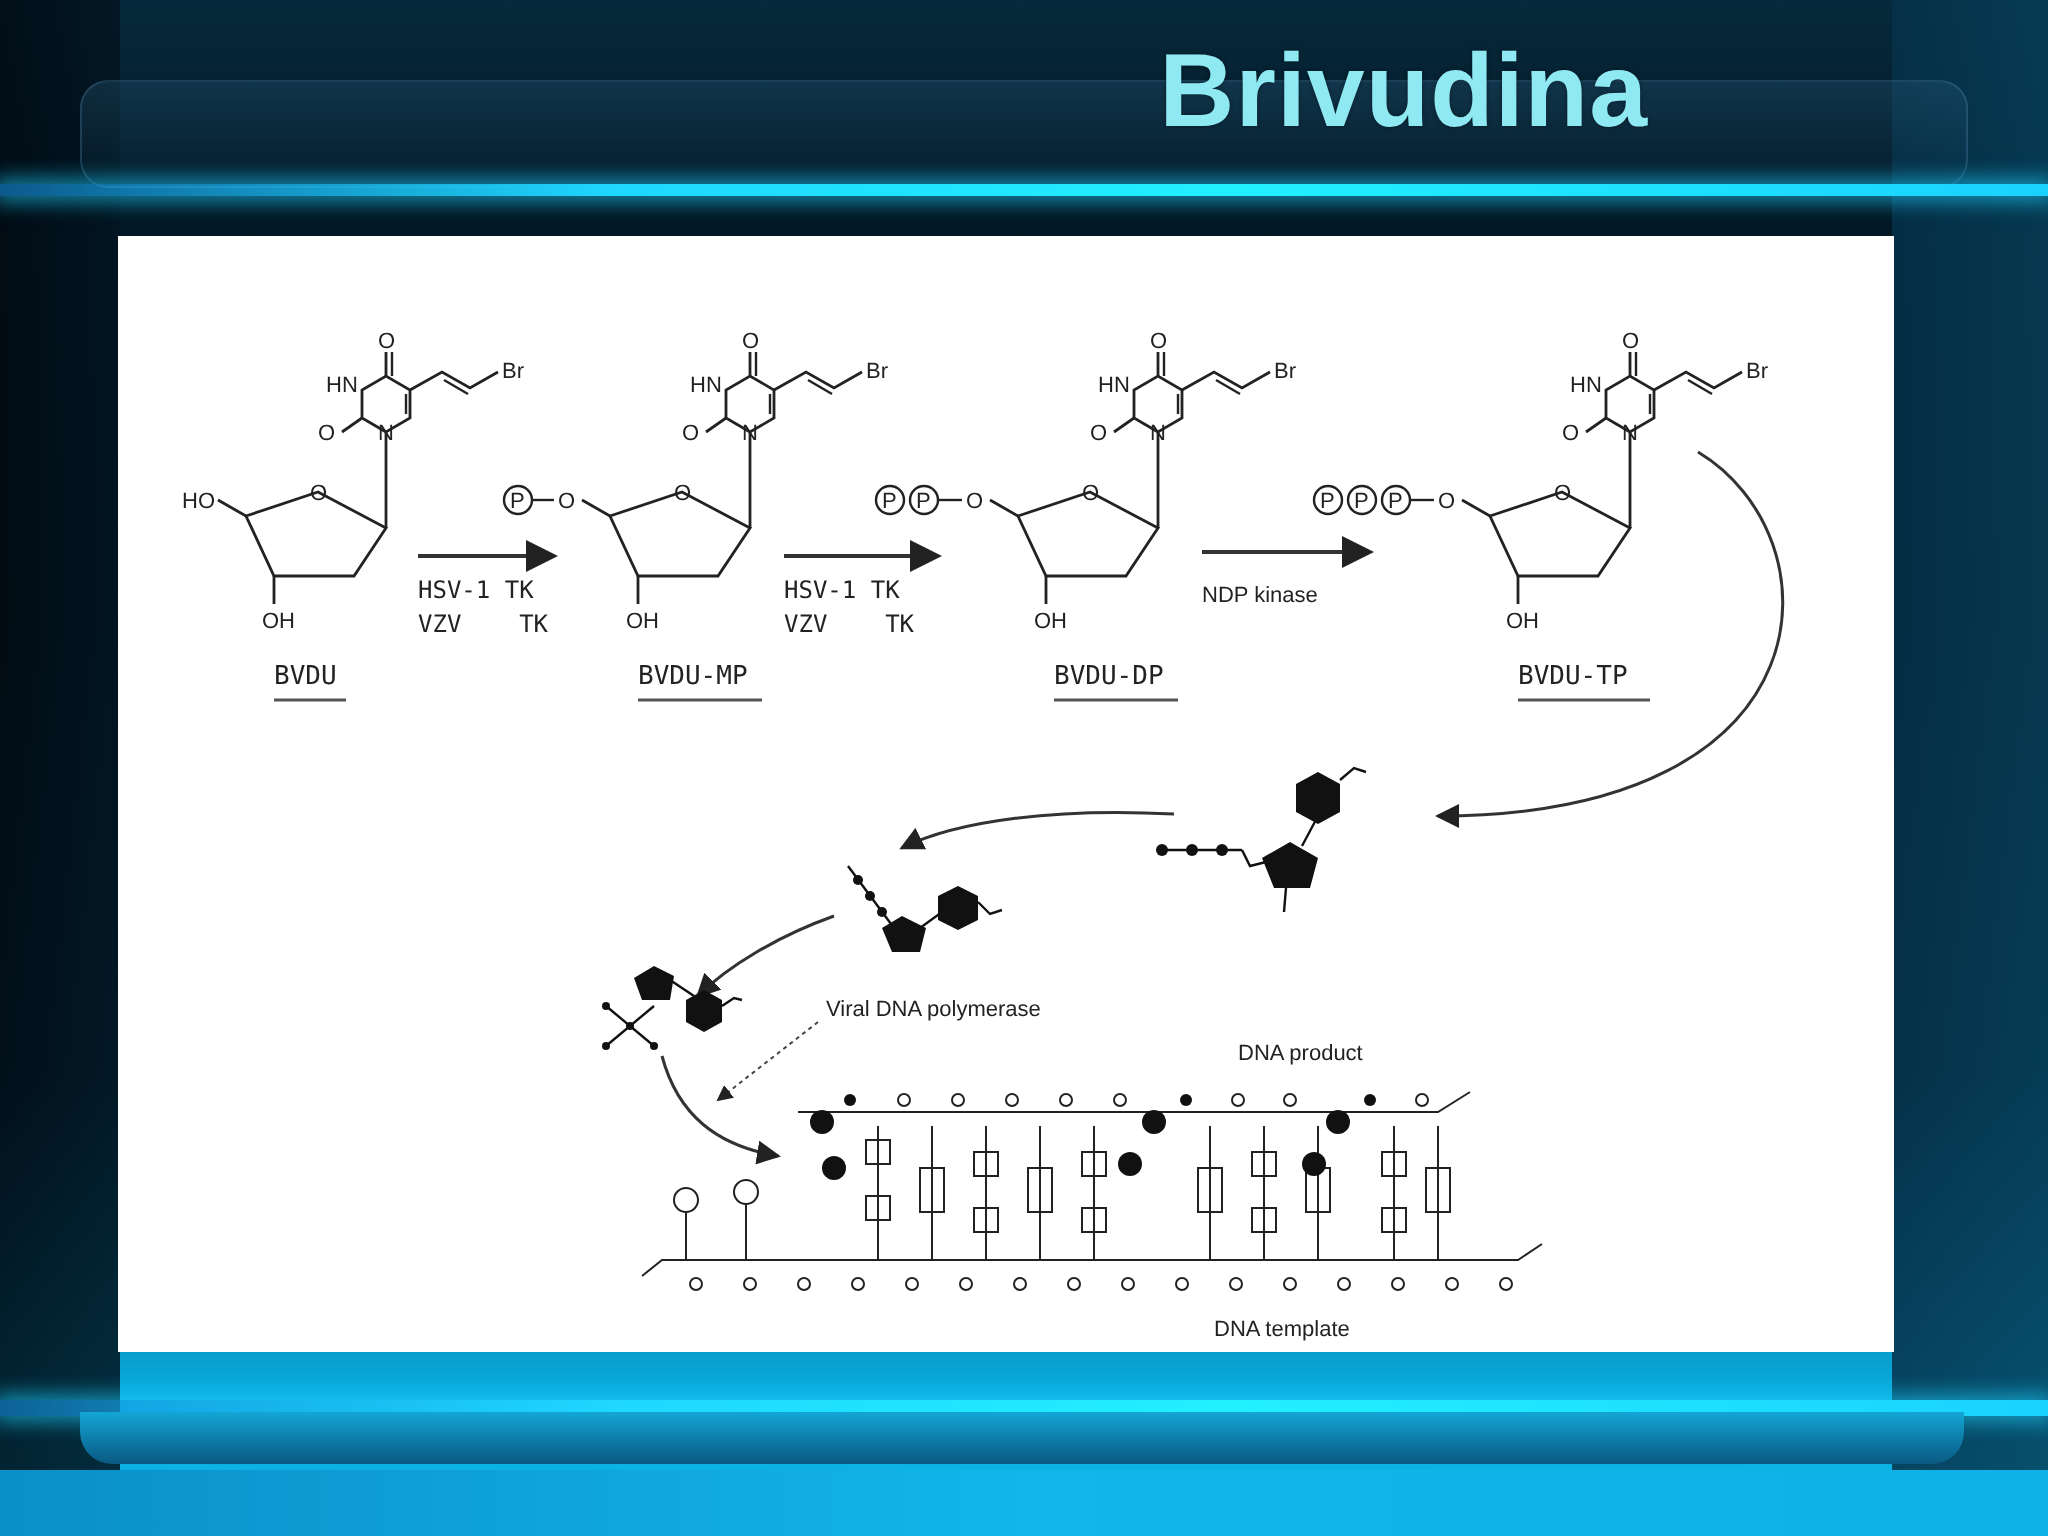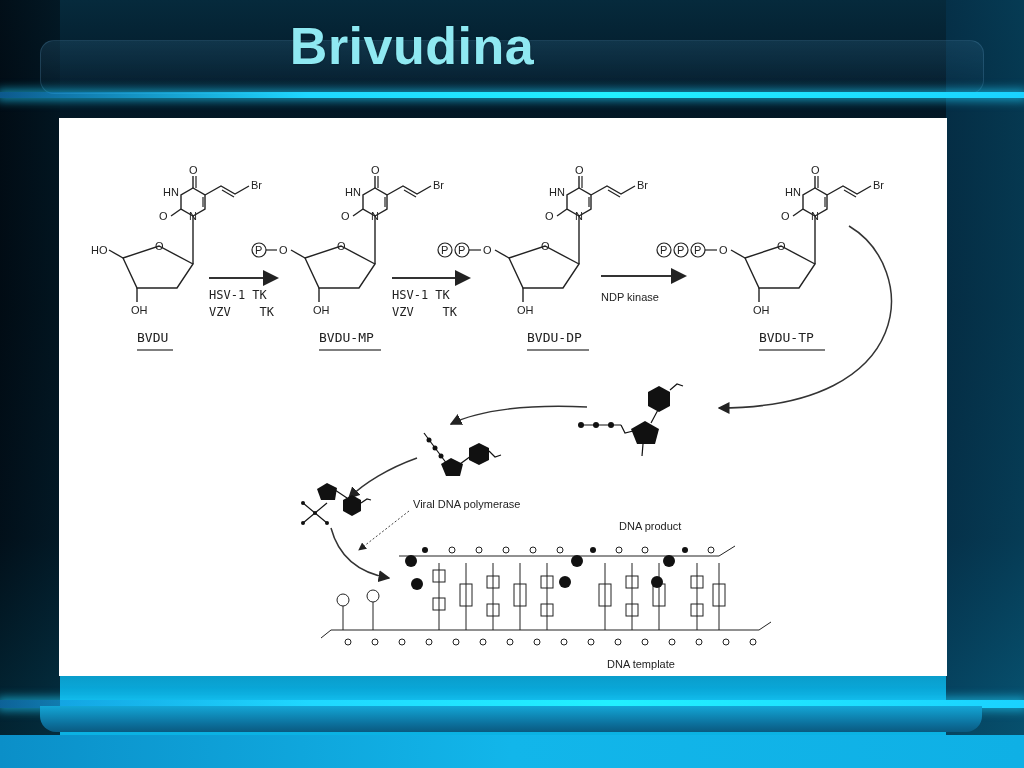--- a/index.html
+++ b/index.html
@@ -32,21 +32,21 @@
   .bottom-band {
     position: absolute; left: 40px; top: 706px; width: 942px; height: 26px;
     border-radius: 0 0 16px 16px;
     background: linear-gradient(180deg, #13a6d6 0%, #0c6f9b 70%, #0a5a80 100%);
   }
   .bottom-fill {
     position: absolute; left: 0; top: 735px; width: 1024px; height: 33px;
     background: linear-gradient(90deg, #0b8fc8, #12b6ea 50%, #0fb0e5);
   }
   .title {
-    position: absolute; left: 0; top: 16px; width: 824px; text-align: center;
+    position: absolute; left: 0; top: 16px; width: 824px; text-align: right;
     font-family: "Liberation Sans", sans-serif; font-weight: bold;
     font-size: 52px; color: #8fe9f2; letter-spacing: 0.5px;
     text-shadow: 0 0 2px rgba(0,0,0,.4);
   }
   .panel {
     position: absolute; left: 59px; top: 118px; width: 888px; height: 558px;
     background: #ffffff;
   }
   .panel svg { position: absolute; left: 0; top: 0; }
   .lbl {

